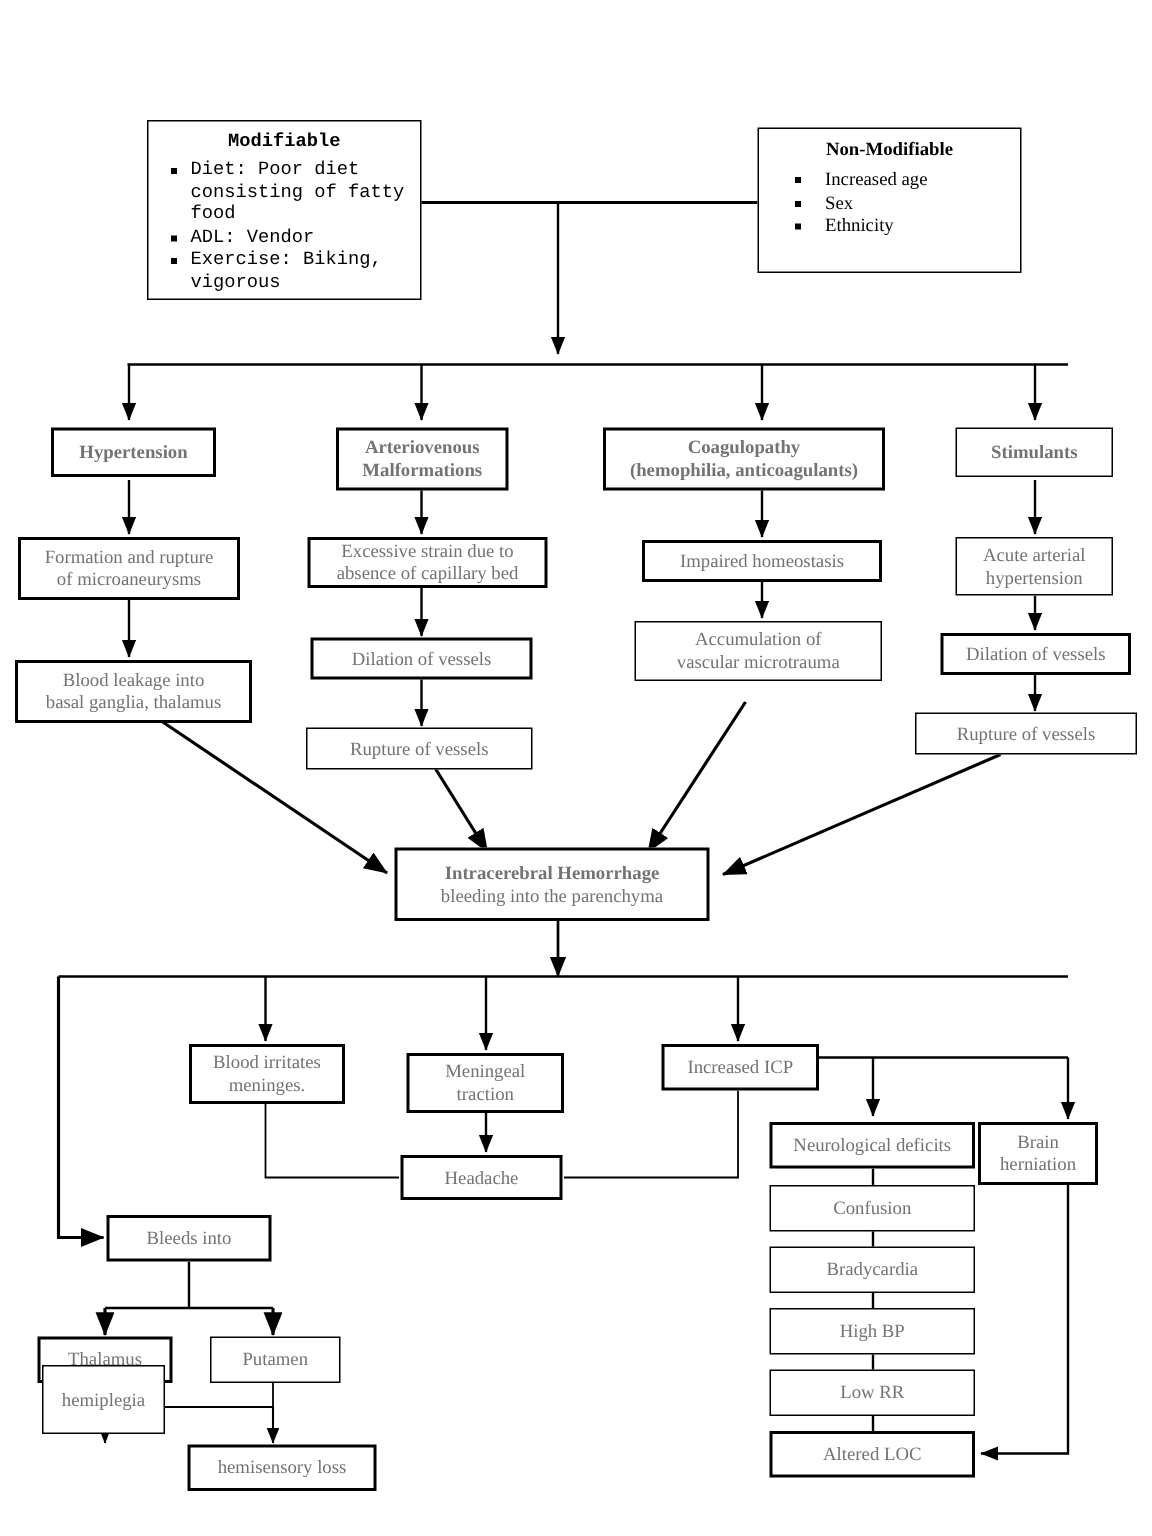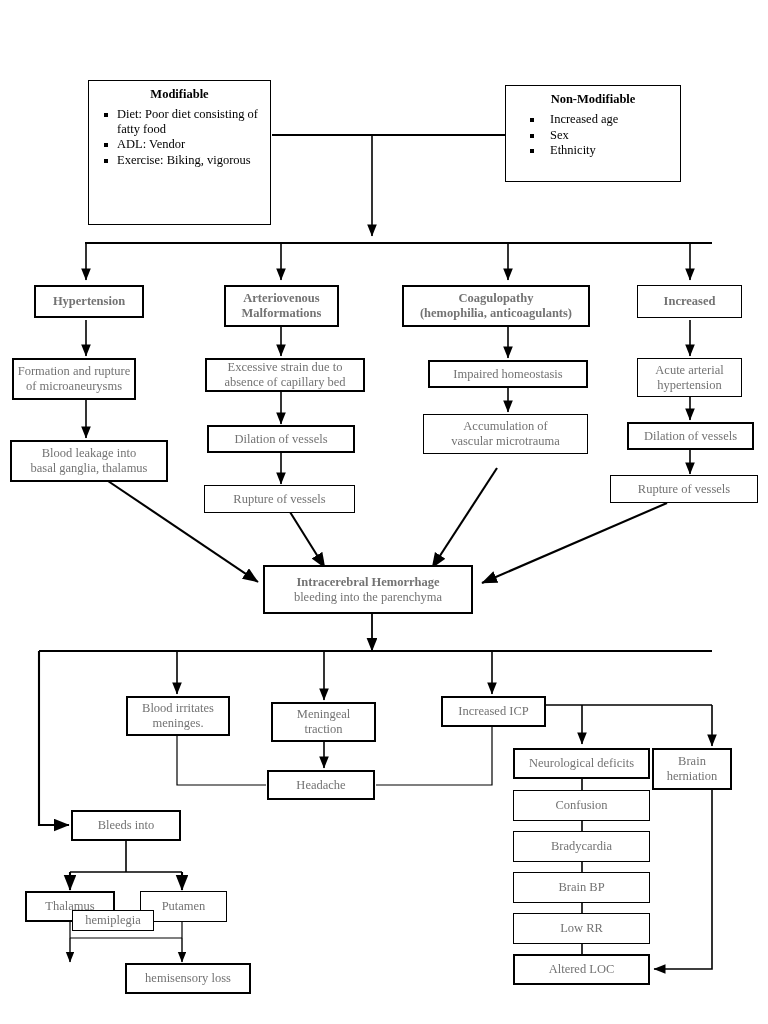--- a/index.html
+++ b/index.html
@@ -159,21 +159,21 @@
       <path d="M182,872 L182,890" stroke-width="2.1" marker-end="url(#ah)"></path>
 
       <path d="M70,922 L70,938" stroke-width="1.2"></path>
       <path d="M182,922 L182,938" stroke-width="1.2"></path>
       <path d="M70,938 L182,938" stroke-width="1.2"></path>
       <path d="M70,938 L70,962" stroke-width="1.4" marker-end="url(#ah)"></path>
       <path d="M182,938 L182,962" stroke-width="1.4" marker-end="url(#ah)"></path>
     </g>
   </svg>
 
-  <div class="riskbox" style="left:88px; top:80px; width:183px; height:145px;">
+  <div class="riskbox" style="left:98px; top:80px; width:183px; height:120px;font-family:Liberation Mono, monospace;">
     <span class="title">Modifiable</span>
     <ul>
       <li>Diet: Poor diet consisting of fatty food</li>
       <li>ADL: Vendor</li>
       <li>Exercise: Biking, vigorous</li>
     </ul>
   </div>
 
   <div class="riskbox indent" style="left:505px; top:85px; width:176px; height:97px;">
     <span class="title">Non-Modifiable</span>
@@ -196,24 +196,24 @@
   </div>
 
   <div class="node bold heavy" style="left:402px; top:285px; width:188px; height:42px;">
     <div>
       <span class="t">Coagulopathy</span>
       <span class="t">(hemophilia, anticoagulants)</span>
     </div>
   </div>
 
   <div class="node bold" style="left:637px; top:285px; width:105px; height:33px;">
-    <span class="t">Increased</span>
-  </div>
-
-  <div class="node heavy" style="left:12px; top:358px; width:124px; height:42px;">
+    <span class="t">Stimulants</span>
+  </div>
+
+  <div class="node heavy" style="left:12px; top:358px; width:148px; height:42px;">
     <div>
       <span class="t">Formation and rupture</span>
       <span class="t">of microaneurysms</span>
     </div>
   </div>
 
   <div class="node heavy" style="left:10px; top:440px; width:158px; height:42px;">
     <div>
       <span class="t">Blood leakage into</span>
       <span class="t">basal ganglia, thalamus</span>
@@ -303,21 +303,21 @@
 
   <div class="node" style="left:513px; top:790px; width:137px; height:31px;">
     <span class="t">Confusion</span>
   </div>
 
   <div class="node" style="left:513px; top:831px; width:137px; height:31px;">
     <span class="t">Bradycardia</span>
   </div>
 
   <div class="node" style="left:513px; top:872px; width:137px; height:31px;">
-    <span class="t">Brain BP</span>
+    <span class="t">High BP</span>
   </div>
 
   <div class="node" style="left:513px; top:913px; width:137px; height:31px;">
     <span class="t">Low RR</span>
   </div>
 
   <div class="node heavy" style="left:513px; top:954px; width:137px; height:31px;">
     <span class="t">Altered LOC</span>
   </div>
 
@@ -326,21 +326,21 @@
   </div>
 
   <div class="node heavy" style="left:25px; top:891px; width:90px; height:31px;">
     <span class="t">Thalamus</span>
   </div>
 
   <div class="node" style="left:140px; top:891px; width:87px; height:31px;">
     <span class="t">Putamen</span>
   </div>
 
-  <div class="node" style="left:28px; top:910px; width:82px; height:21px;margin-left:44px;">
+  <div class="node" style="left:28px; top:910px; width:82px; height:46px;">
     <span class="t">hemiplegia</span>
   </div>
 
   <div class="node heavy" style="left:125px; top:963px; width:126px; height:31px;">
     <span class="t">hemisensory loss</span>
   </div>
 
 </div>
 
 </body></html>

